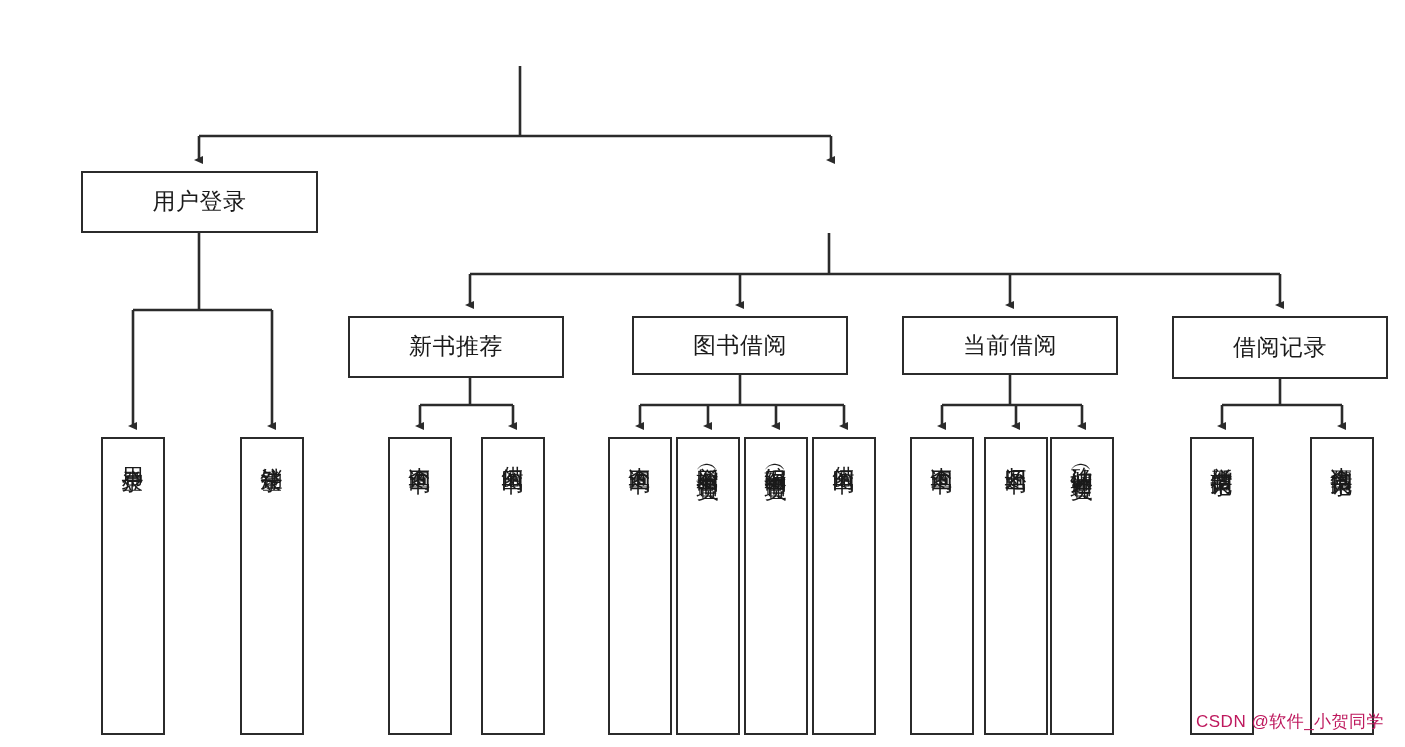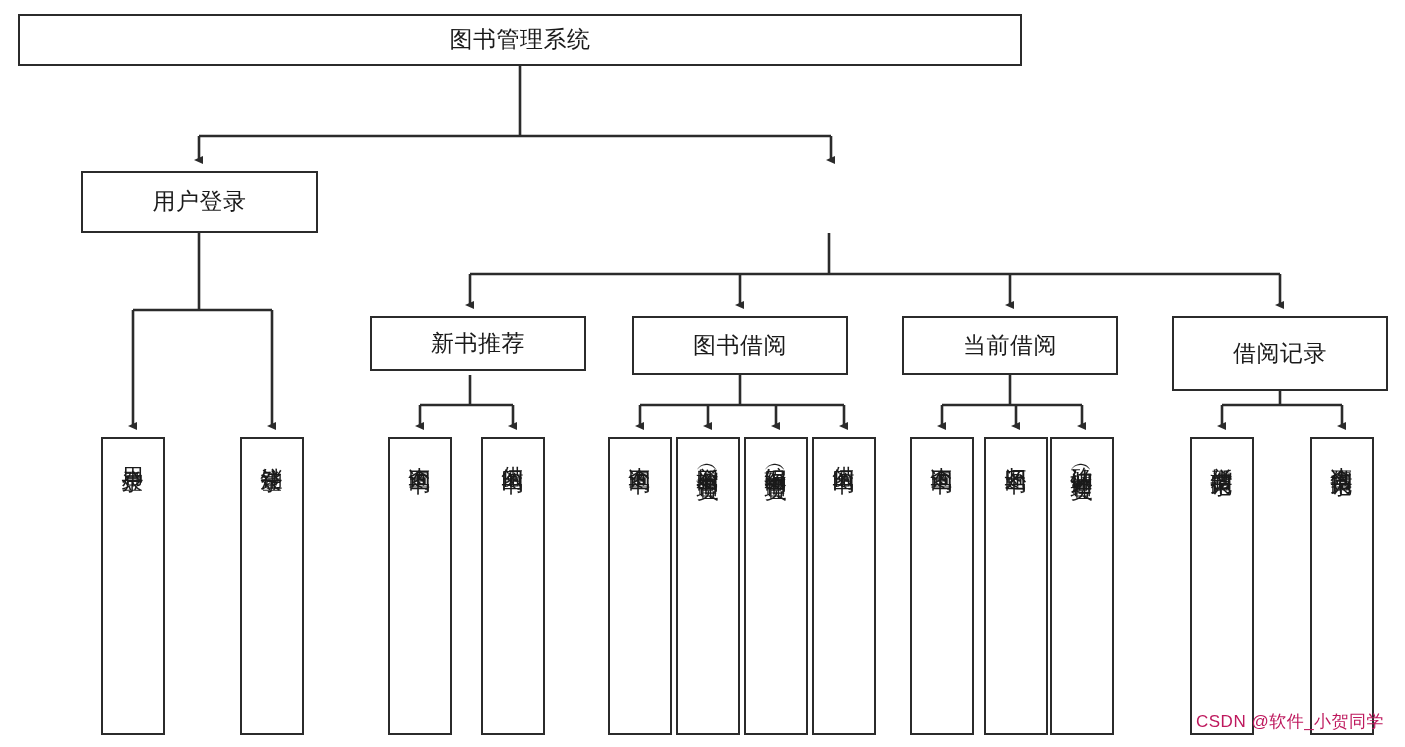--- a/index.html
+++ b/index.html
@@ -113,38 +113,35 @@
       <path d="M1016,405 L1016,426" marker-end="url(#arrow)"></path>
       <path d="M1082,405 L1082,426" marker-end="url(#arrow)"></path>
 
       <path d="M1280,375 L1280,405"></path>
       <path d="M1222,405 L1342,405"></path>
       <path d="M1222,405 L1222,426" marker-end="url(#arrow)"></path>
       <path d="M1342,405 L1342,426" marker-end="url(#arrow)"></path>
     </g>
   </svg>
 
-  <div class="node-box" style="left:18px; top:14px; width:1004px; height:52px;">
-    <span class="node-label-h">图书管理系统</span>
-  </div>
 
   <div class="node-box" style="left:81px; top:171px; width:237px; height:62px;">
     <span class="node-label-h">用户登录</span>
   </div>
 
-  <div class="node-box" style="left:370px; top:316px; width:216px; height:55px;">
+  <div class="node-box" style="left:348px; top:316px; width:216px; height:62px;">
     <span class="node-label-h">新书推荐</span>
   </div>
   <div class="node-box" style="left:632px; top:316px; width:216px; height:59px;align-items:center;">
     <span class="node-label-h">图书借阅</span>
   </div>
   <div class="node-box" style="left:902px; top:316px; width:216px; height:59px;">
     <span class="node-label-h">当前借阅</span>
   </div>
-  <div class="node-box" style="left:1172px; top:316px; width:216px; height:75px;">
+  <div class="node-box" style="left:1172px; top:316px; width:216px; height:63px;">
     <span class="node-label-h">借阅记录</span>
   </div>
 
   <div class="node-box leaf" style="left:101px; top:437px; width:64px; height:298px;">
     <span class="node-label-v">用户登录</span>
   </div>
   <div class="node-box leaf" style="left:240px; top:437px; width:64px; height:298px;">
     <span class="node-label-v">注销登录</span>
   </div>
   <div class="node-box leaf" style="left:388px; top:437px; width:64px; height:298px;">

